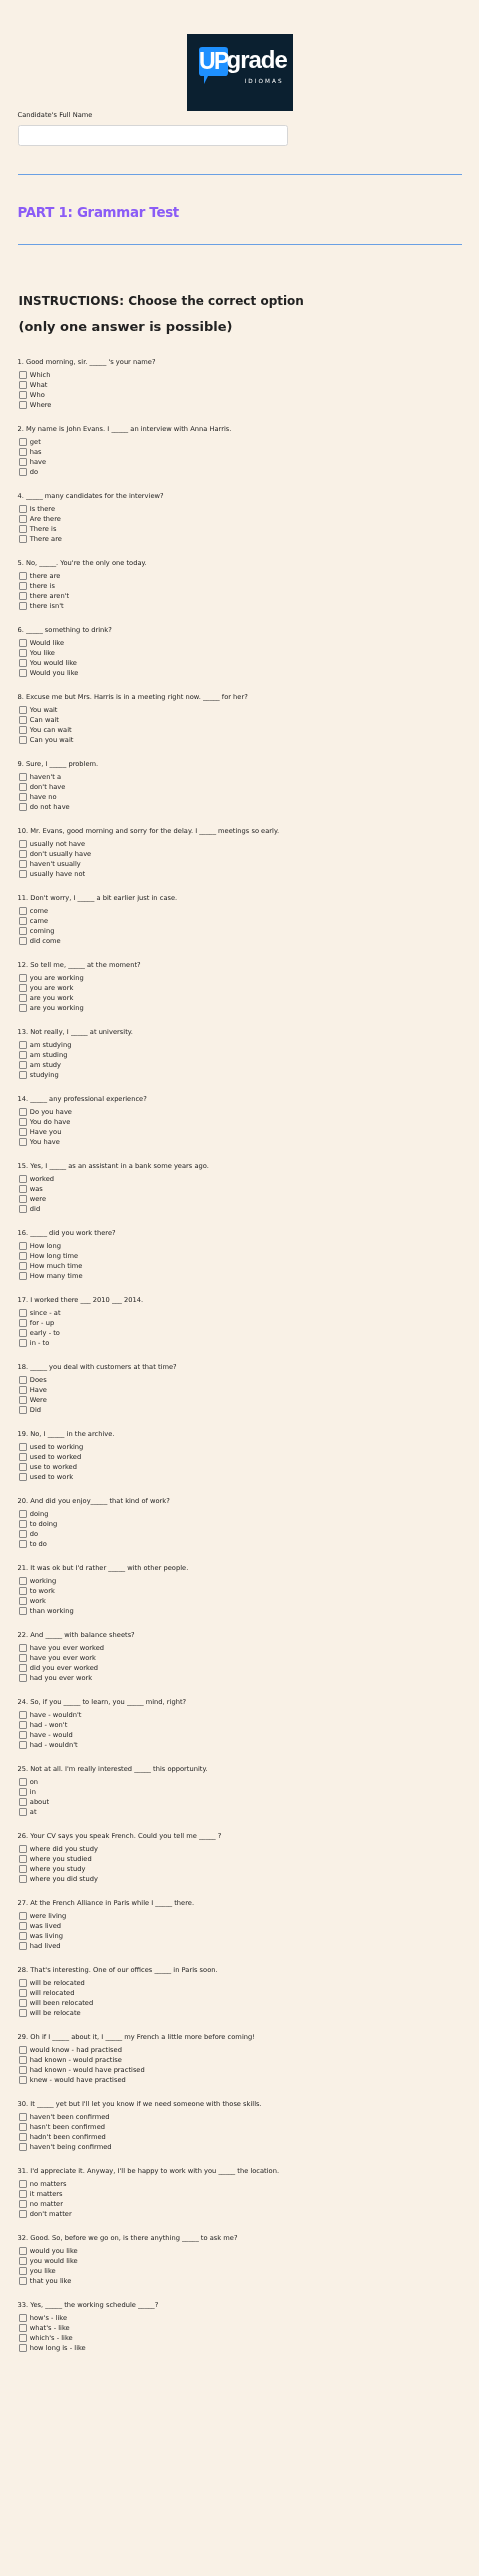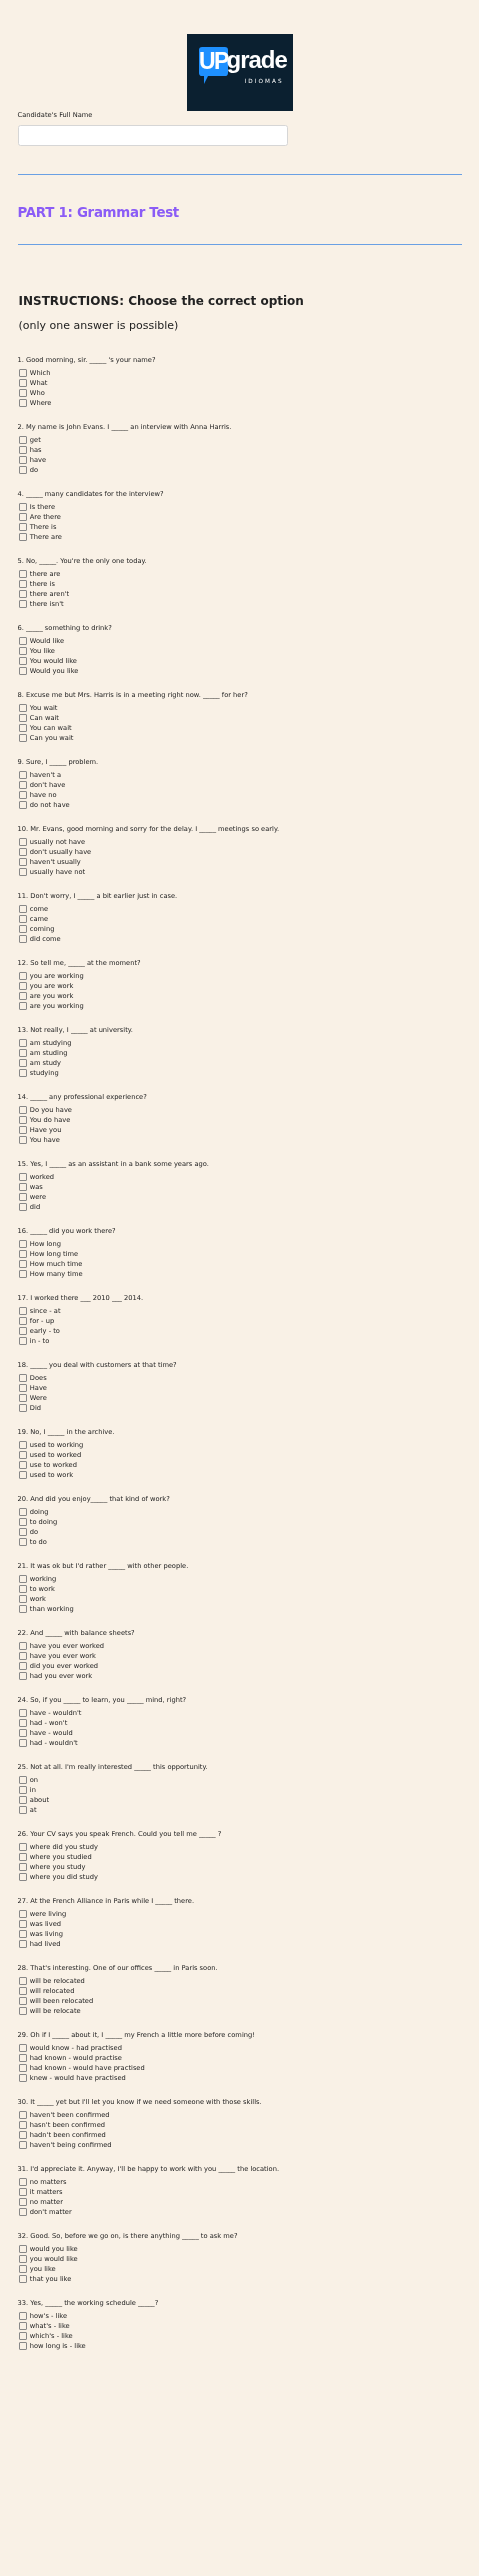--- a/index.html
+++ b/index.html
@@ -41,21 +41,21 @@
     width: 270px; height: 20.6px; border: 0.5px solid #d6d6d6; border-radius: 2.6px;
     background: #fff; display: block;
   }
   .hr-blue { border: 0; border-top: 1px solid #6aa0e4; margin: 0; }
   .hr-1 { margin-top: 28px; }
   h1.part {
     font-family: "DejaVu Sans", sans-serif; font-size: 13.4px; font-weight: bold;
     color: #8b5cf6; margin: 30px 0 24px 0; letter-spacing: -0.3px;
   }
   .instr { font-size: 12px; font-weight: bold; margin: 49px 0 0 1px; }
-  .instr-sub { font-size: 11px; font-weight: normal; margin: 11.3px 0 0 1px; }
+  .instr-sub { font-size: 13px; font-weight: bold; margin: 11.3px 0 0 1px; }
   .questions { margin-top: 24px; }
   .q { margin-bottom: 0; height: 67px; }
   .q-text { font-size: 6.7px; margin: 0 0 4.1px 0; white-space: nowrap; }
   .opt { display: flex; align-items: center; height: 10px; margin-left: 1.5px; }
   .cb {
     width: 7.7px; height: 7.7px; border: 0.8px solid #888; border-radius: 1px;
     background: transparent; margin-right: 3.1px; flex: 0 0 auto;
   }
   .opt-label { font-size: 6.7px; }
 </style>

